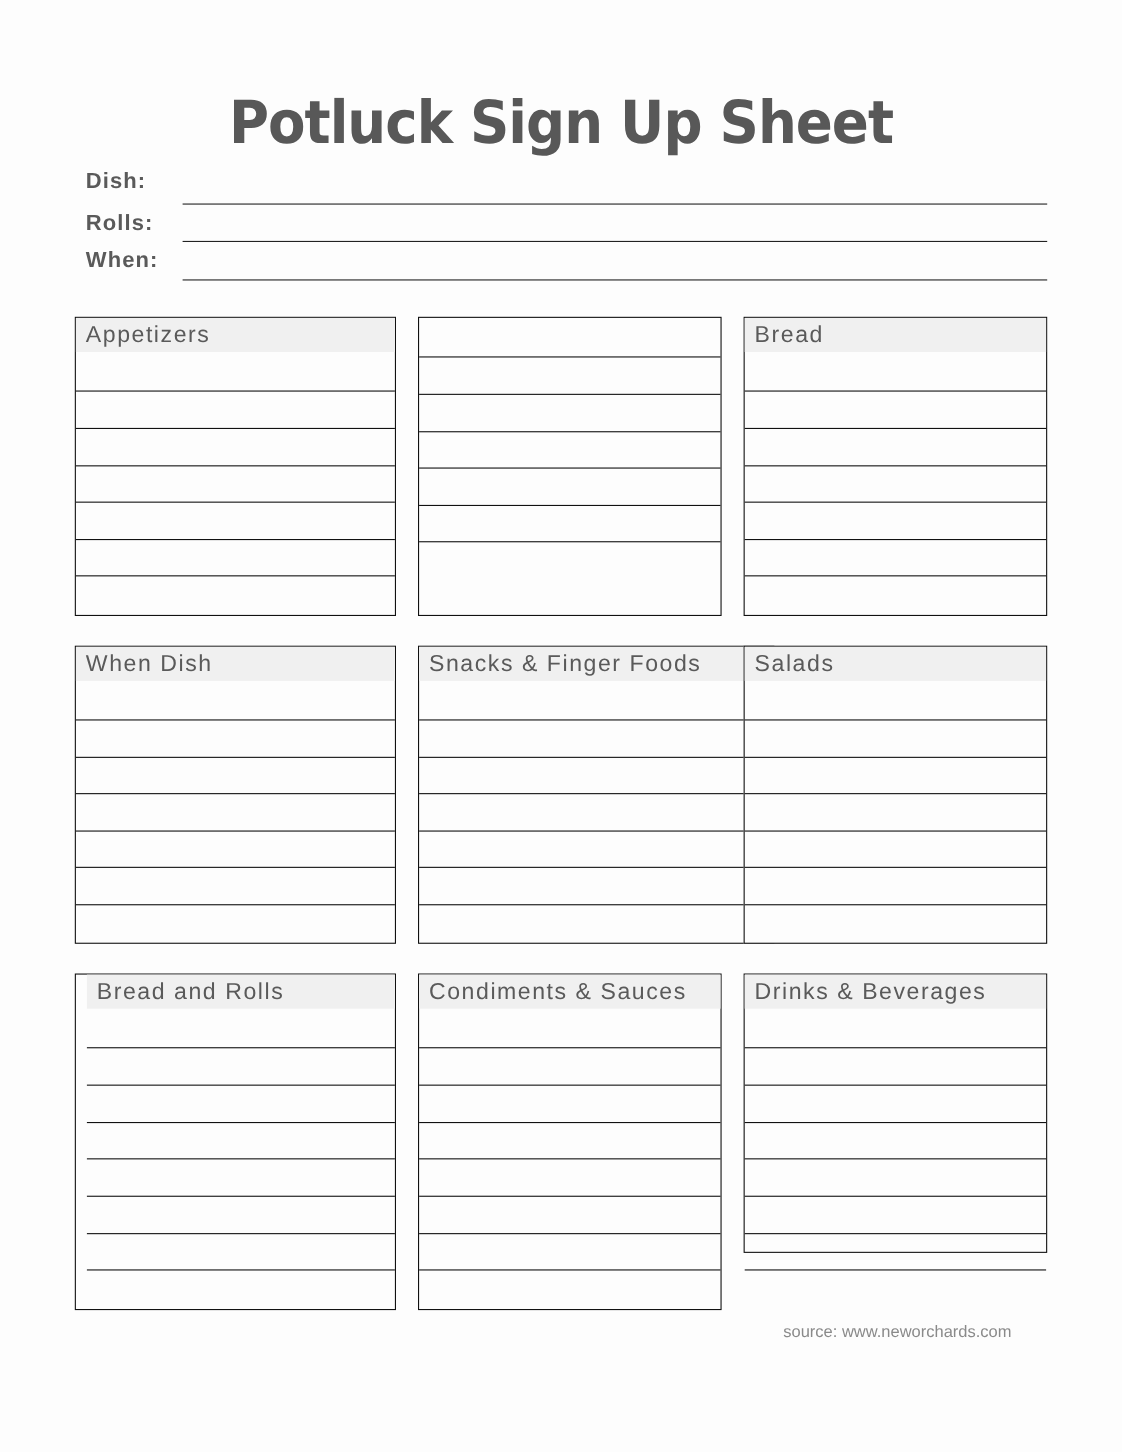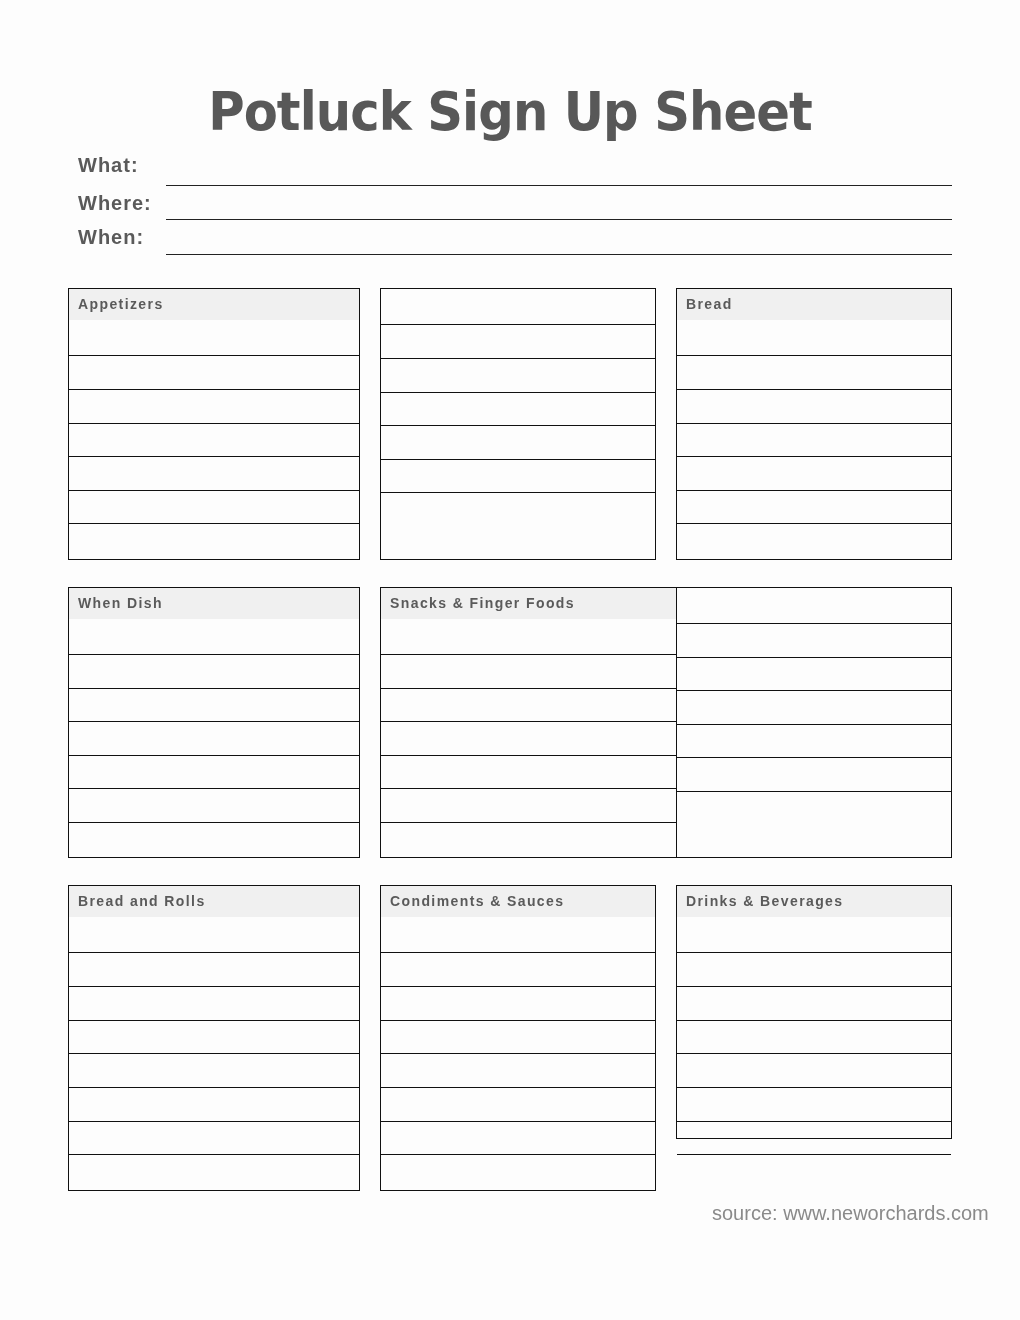--- a/index.html
+++ b/index.html
@@ -32,43 +32,43 @@
     .box {
       position: absolute;
       border: 1.5px solid #111;
       box-sizing: border-box;
       background: #fdfdfd;
     }
     .box-head {
       background: #f0f0f0;
       height: 31px;
       padding-left: 9px;
-      font-weight: bold; font-size: 14px; letter-spacing: 1.4px;
+      font-weight: normal; font-size: 21px; letter-spacing: 1.4px;
       line-height: 31px;
       color: #5a5a5a;
       white-space: nowrap;
     }
     .box-row {
       box-sizing: border-box;
       border-bottom: 1.5px solid #111;
     }
     .box-row:last-child { border-bottom: none; }
     .source {
       position: absolute; left: 712px; top: 1202px;
-      font-size: 20px; color: #8a8a8a;
+      font-size: 15px; color: #8a8a8a;
     }
   </style>
 </head>
 <body>
 
 <div class="title">Potluck Sign Up Sheet</div>
 
-<div class="field-label" style="top:154px">What:</div>
+<div class="field-label" style="top:154px">Dish:</div>
 <div class="field-line" style="top:185px"></div>
-<div class="field-label" style="top:192px">Where:</div>
+<div class="field-label" style="top:192px">Rolls:</div>
 <div class="field-line" style="top:219px"></div>
 <div class="field-label" style="top:226px">When:</div>
 <div class="field-line" style="top:254px"></div>
 
 <div id="boxes">
     <div class="box" style="left: 68px; top: 288px; width: 292px; height: 272px;">
       <div class="box-head">Appetizers</div>
       <div class="box-row" style="height: 36.25px;"></div>
       <div class="box-row" style="height: 33.625px;"></div>
       <div class="box-row" style="height: 33.625px;"></div>
@@ -110,29 +110,30 @@
       <div class="box-head">Snacks &amp; Finger Foods</div>
       <div class="box-row" style="height: 36px;"></div>
       <div class="box-row" style="height: 33.5px;"></div>
       <div class="box-row" style="height: 33.5px;"></div>
       <div class="box-row" style="height: 33.5px;"></div>
       <div class="box-row" style="height: 33.5px;"></div>
       <div class="box-row" style="height: 33.5px;"></div>
       <div class="box-row" style="height: 33.5px;"></div>
     </div>
     <div class="box" style="left: 676px; top: 587px; width: 276px; height: 271px;">
+      <div class="box-head">Salads</div>
       <div class="box-row" style="height: 36px;"></div>
       <div class="box-row" style="height: 33.5px;"></div>
       <div class="box-row" style="height: 33.5px;"></div>
       <div class="box-row" style="height: 33.5px;"></div>
       <div class="box-row" style="height: 33.5px;"></div>
       <div class="box-row" style="height: 33.5px;"></div>
       <div class="box-row" style="height: 33.5px;"></div>
     </div>
-    <div class="box" style="left: 68px; top: 885px; width: 292px; height: 306px;">
+    <div class="box" style="left: 68px; top: 885px; width: 292px; height: 306px; padding-left: 10px;">
       <div class="box-head">Bread and Rolls</div>
       <div class="box-row" style="height: 36.3333px;"></div>
       <div class="box-row" style="height: 33.6667px;"></div>
       <div class="box-row" style="height: 33.6667px;"></div>
       <div class="box-row" style="height: 33.6667px;"></div>
       <div class="box-row" style="height: 33.6667px;"></div>
       <div class="box-row" style="height: 33.6667px;"></div>
       <div class="box-row" style="height: 33.6667px;"></div>
       <div class="box-row" style="height: 33.6667px;"></div>
     </div>

